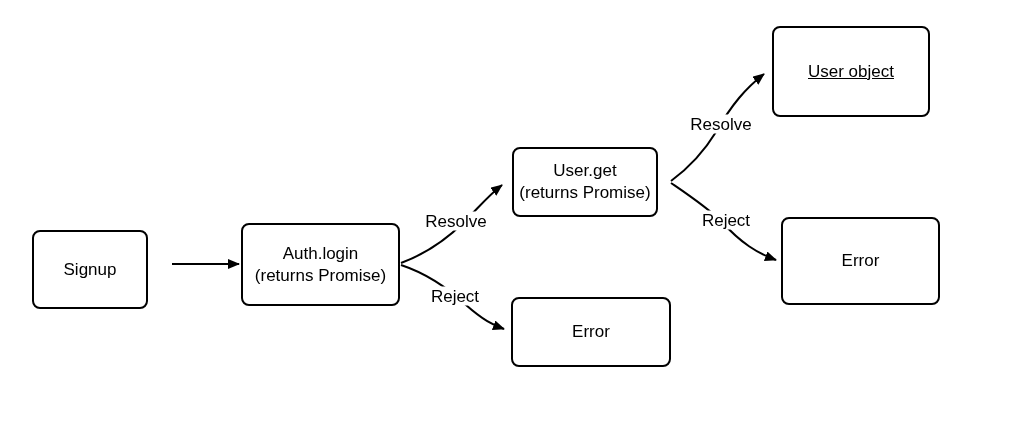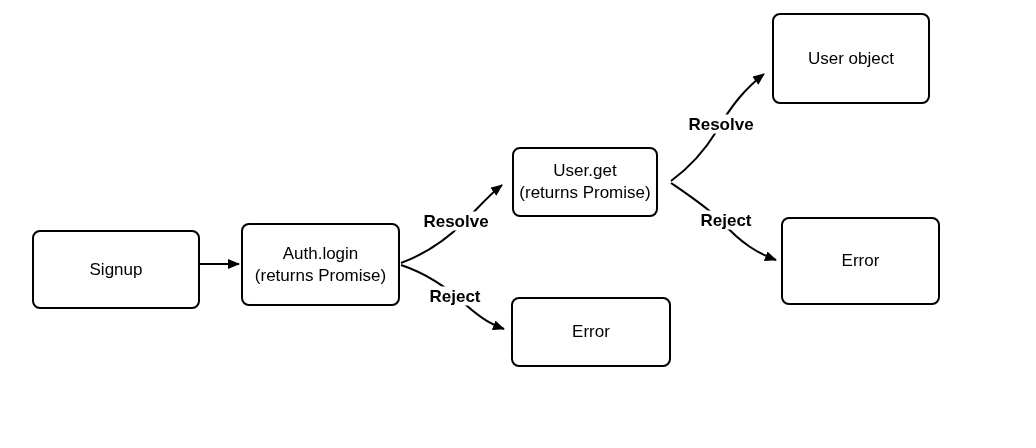--- a/index.html
+++ b/index.html
@@ -40,28 +40,27 @@
   }
   .edge-label {
     position: absolute;
     transform: translate(-50%, -50%);
     background: #ffffff;
     padding: 0 2px;
     font-size: 17px;
     line-height: 19px;
     color: #000000;
     white-space: nowrap;
-    font-weight: bold;
   }
   
-  .node-signup       { left: 32px;  top: 230px; width: 168px; height: 79px; justify-content: center; }
+  .node-signup       { left: 32px;  top: 230px; width: 116px; height: 79px; justify-content: center; }
   .node-auth-login   { left: 241px; top: 223px; width: 159px; height: 83px; }
   .node-user-get     { left: 512px; top: 147px; width: 146px; height: 70px; }
   .node-error-auth   { left: 511px; top: 297px; width: 160px; height: 70px; }
-  .node-user-object  { left: 772px; top: 13px;  width: 158px; height: 91px; }
+  .node-user-object  { left: 772px; top: 26px;  width: 158px; height: 91px; text-decoration: underline; }
   .node-error-userget{ left: 781px; top: 217px; width: 159px; height: 88px; }
   
   .label-resolve-1 { left: 456px; top: 221px; }
   .label-reject-1  { left: 455px; top: 296px; }
   .label-resolve-2 { left: 721px; top: 124px; }
   .label-reject-2  { left: 726px; top: 220px; }
 </style>
 </head>
 <body>
 

